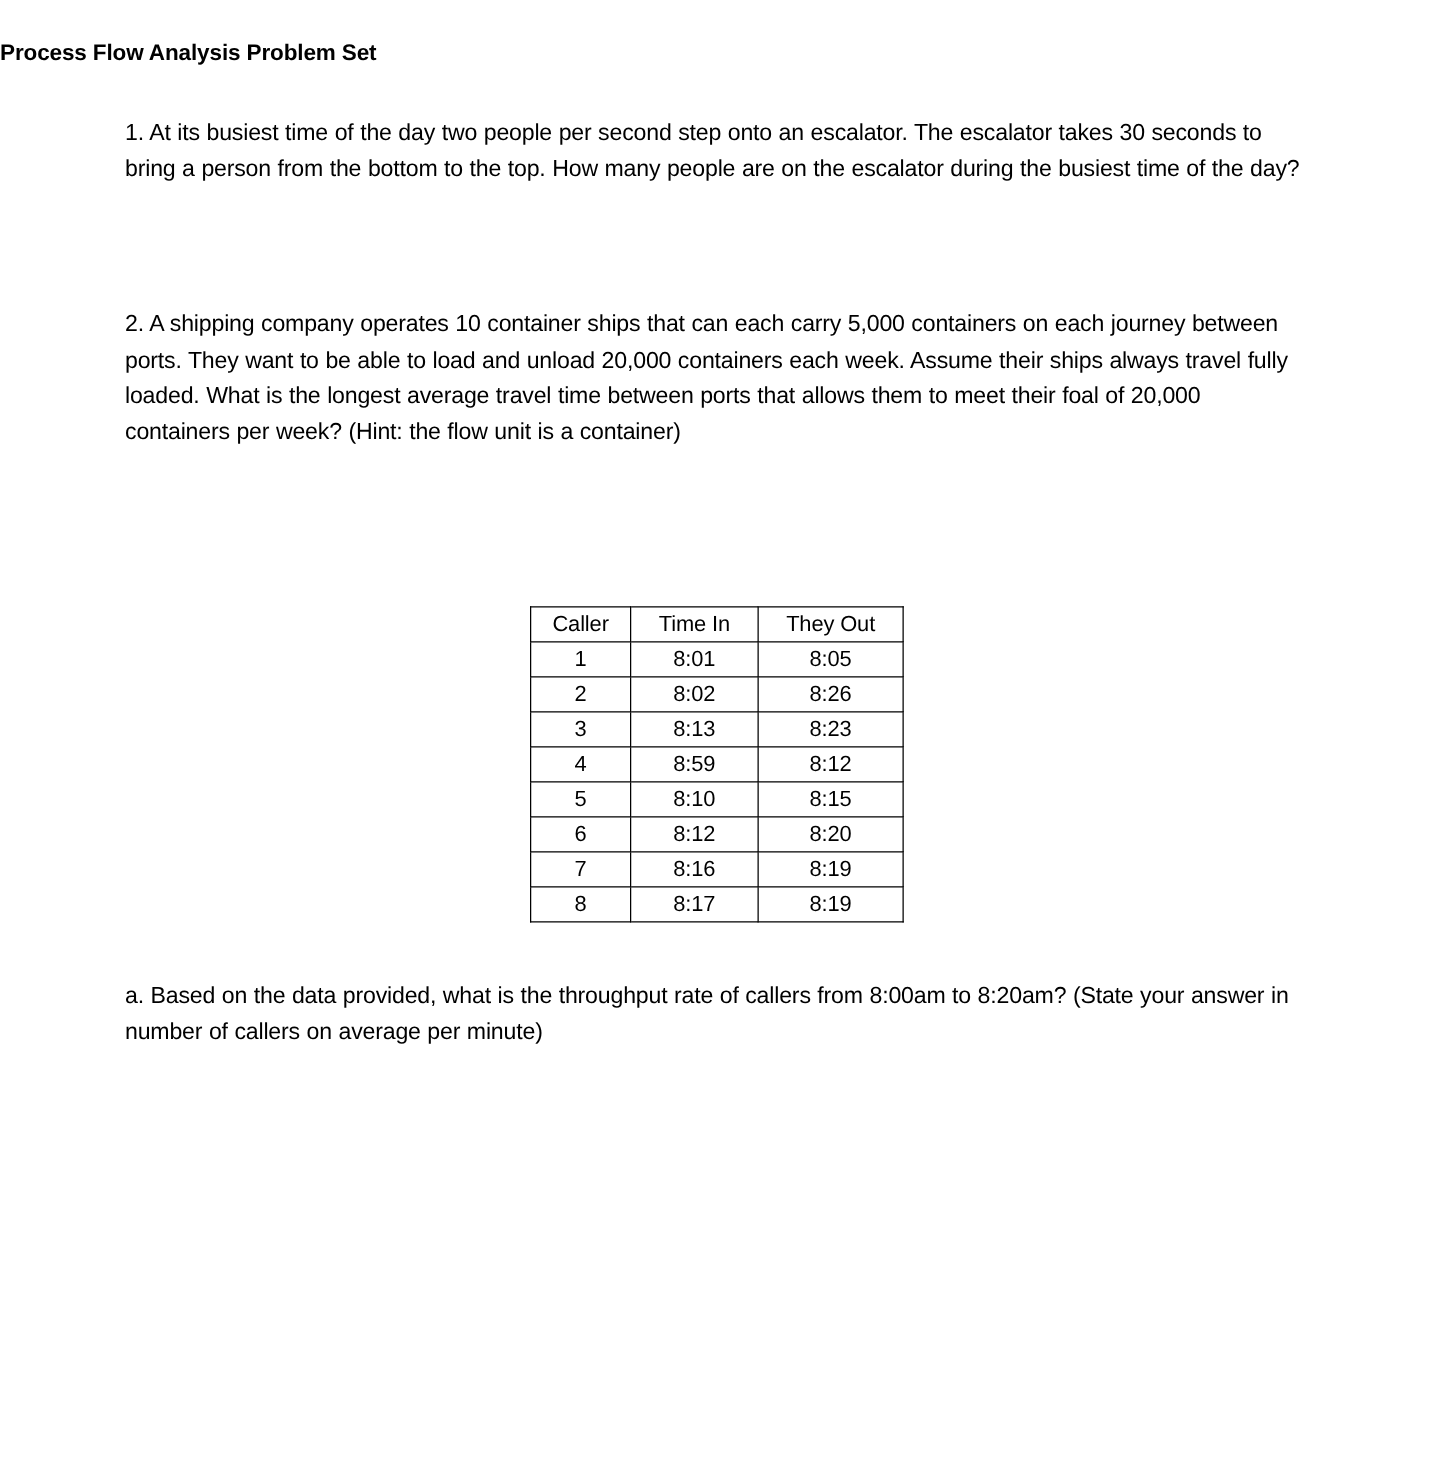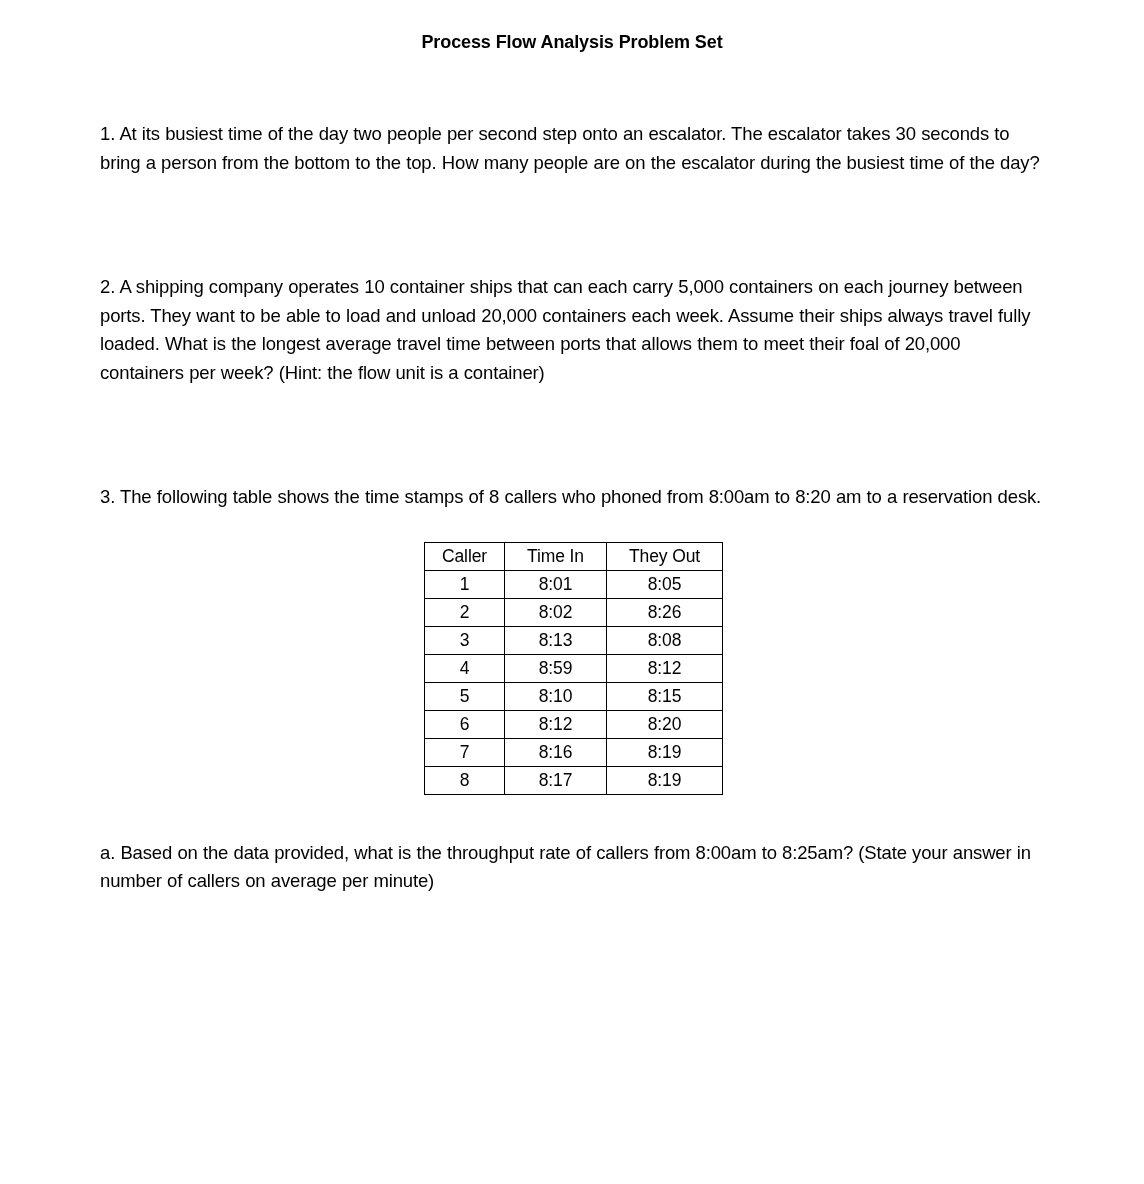--- a/index.html
+++ b/index.html
@@ -20,29 +20,29 @@
     height: 1184px;
     position: relative;
     background: #ffffff;
     box-sizing: border-box;
   }
   .doc-title {
     position: absolute;
     top: 30px;
     left: 0;
     width: 1144px;
-    text-align: center;
+    text-align: left;
     font-size: 18px;
     font-weight: bold;
     letter-spacing: -0.1px;
     line-height: 24px;
   }
   .content {
     position: absolute;
-    top: 120px;
+    top: 92px;
     left: 100px;
     width: 948px;
   }
   .para {
     font-size: 18.5px;
     line-height: 28.5px;
     letter-spacing: -0.15px;
     text-align: left;
     word-spacing: 0.3px;
   }
@@ -96,21 +96,20 @@
   <div class="content">
 
     <div class="para">1. At its busiest time of the day two people per second step onto an escalator.  The escalator takes 30 seconds to bring a person from the bottom to the top. How many people are on the escalator during the busiest time of the day?</div>
 
     <div class="gap-q1"></div>
 
     <div class="para">2. A shipping company operates 10 container ships that can each carry 5,000 containers on each journey between ports.  They want to be able to load and unload 20,000 containers each week.  Assume their ships always travel fully loaded.  What is the longest average travel time between ports that allows them to meet their foal of 20,000 containers per week? (Hint: the flow unit is a container)</div>
 
     <div class="gap-q2"></div>
 
-    <div class="para">3. The following table shows the time stamps of 8 callers who phoned from 8:00am to 8:20 am to a reservation desk.</div>
 
     <div class="gap-before-table"></div>
 
     <div class="table-wrap">
       <table class="caller-table">
         <colgroup>
           <col class="c1">
           <col class="c2">
           <col class="c3">
         </colgroup>
@@ -128,21 +127,21 @@
             <td>8:05</td>
           </tr>
           <tr>
             <td>2</td>
             <td>8:02</td>
             <td>8:26</td>
           </tr>
           <tr>
             <td>3</td>
             <td>8:13</td>
-            <td>8:08</td>
+            <td>8:23</td>
           </tr>
           <tr>
             <td>4</td>
             <td>8:59</td>
             <td>8:12</td>
           </tr>
           <tr>
             <td>5</td>
             <td>8:10</td>
             <td>8:15</td>
@@ -161,19 +160,19 @@
             <td>8</td>
             <td>8:17</td>
             <td>8:19</td>
           </tr>
         </tbody>
       </table>
     </div>
 
     <div class="gap-after-table"></div>
 
-    <div class="para">a. Based on the data provided, what is the throughput rate of callers from 8:00am to 8:25am? (State your answer in number of callers on average per minute)</div>
+    <div class="para">a. Based on the data provided, what is the throughput rate of callers from 8:00am to 8:20am? (State your answer in number of callers on average per minute)</div>
 
     <div class="gap-between-sub"></div>
 
 
   </div>
 </div>
 
 </body></html>

